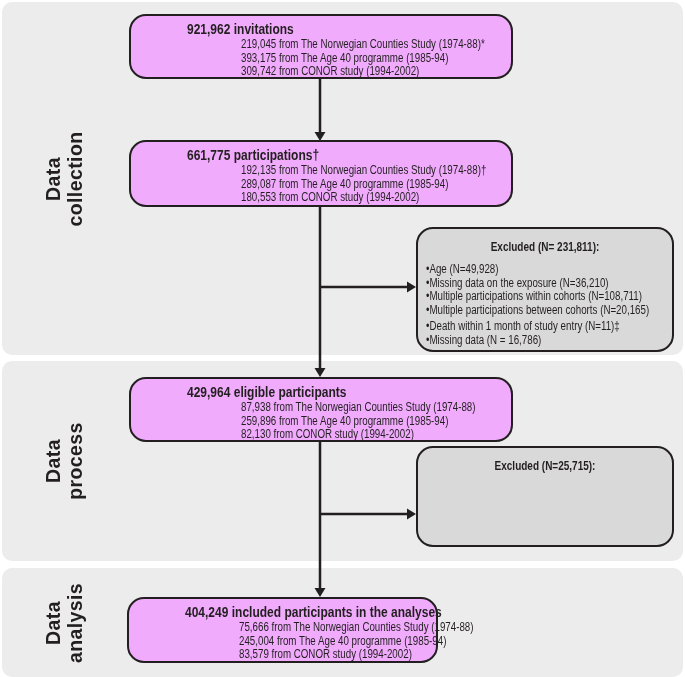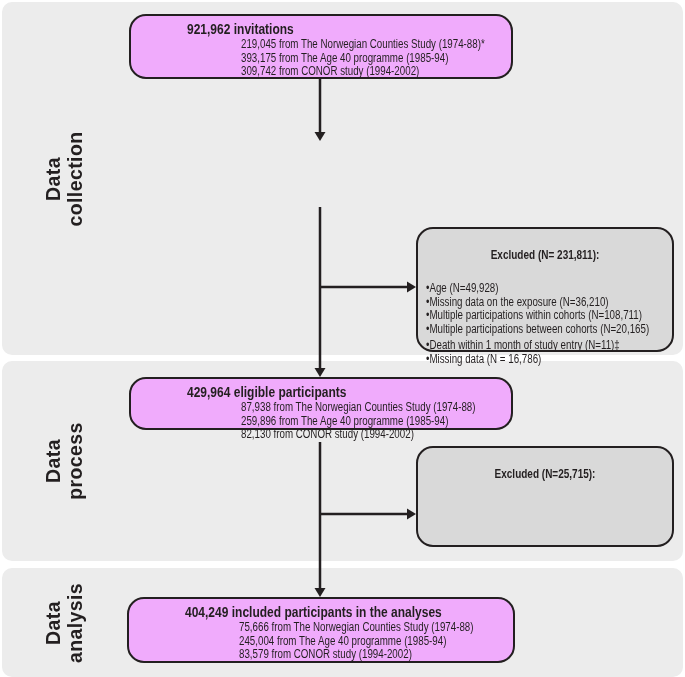--- a/index.html
+++ b/index.html
@@ -25,45 +25,45 @@
     font-weight:bold; font-size:19.5px; line-height:22px;
     letter-spacing:0.4px; white-space:pre-line; text-align:center;
   }
   
   .flow-box {
     position:absolute; left:129px; width:384px; box-sizing:border-box;
     background:#f0abfc; border:2.5px solid #231f20; border-radius:17px;
   }
   .fb-1 { top:14px;  height:65px; }
   .fb-2 { top:140px; height:67px; }
-  .fb-3 { top:377px; height:53px; }
-  .fb-4 { top:597px; height:66px; left:127px; width:388px; }
+  .fb-3 { top:377px; height:65px; }
+  .fb-4 { top:597px; height:66px; left:127px; width:311px; }
   .flow-title {
     font-weight:bold; font-size:15px; line-height:16px;
     margin:5px 0 1px 56px; white-space:nowrap;
     transform:scaleX(0.80); transform-origin:0 50%;
   }
   .flow-line {
     font-size:12.5px; line-height:13.5px; margin-left:110px;
     white-space:nowrap; transform:scaleX(0.78); transform-origin:0 50%;
   }
   
   .excl-box {
     position:absolute; left:416px; width:258px; box-sizing:border-box;
     background:#d9d9d9; border:2.5px solid #231f20; border-radius:17px;
-    padding:12px 8px;
+    padding:4px 8px;
   }
   .ex-1 { top:227px; height:125px; }
   .ex-2 { top:446px; height:101px; }
   .excl-title {
     font-weight:bold; font-size:12.5px; line-height:14px; margin-top:7px;
     text-align:center; white-space:nowrap;
     transform:scaleX(0.80); transform-origin:50% 50%;
   }
-  .excl-items { margin-top:20px; }
+  .excl-items { margin-top:9px; }
   .excl-item {
     font-size:12.5px; line-height:13.6px;
     padding-left:9px; text-indent:-9px; white-space:nowrap;
     transform:scaleX(0.78); transform-origin:0 0;
   }
   .ex-2 .excl-item { line-height:13.4px; }
   .excl-item::before { content:"\2022 "; }
   .ex-1 .excl-item:nth-child(5) { margin-top:3px; }
   .excl-item.wrap { white-space:normal; width:300px; }
   
@@ -109,20 +109,26 @@
     <path d="M407,508.5 L407,519.5 L416,514 Z"></path>
   </svg>
 
   <div class="flow-box fb-1">
     <div class="flow-title">921,962 invitations</div>
     <div class="flow-line">219,045 from The Norwegian Counties Study (1974-88)*</div>
     <div class="flow-line">393,175 from The Age 40 programme (1985-94)</div>
     <div class="flow-line">309,742 from CONOR study (1994-2002)</div>
   </div>
 
+  <div class="flow-box fb-2">
+    <div class="flow-title">661,775 participations†</div>
+    <div class="flow-line">192,135 from The Norwegian Counties Study (1974-88)†</div>
+    <div class="flow-line">289,087 from The Age 40 programme (1985-94)</div>
+    <div class="flow-line">180,553 from CONOR study (1994-2002)</div>
+  </div>
 
   <div class="excl-box ex-1">
     <div class="excl-title">Excluded (N= 231,811):</div>
     <div class="excl-items">
       <div class="excl-item">Age (N=49,928)</div>
       <div class="excl-item">Missing data on the exposure (N=36,210)</div>
       <div class="excl-item">Multiple participations within cohorts (N=108,711)</div>
       <div class="excl-item">Multiple participations between cohorts (N=20,165)</div>
       <div class="excl-item">Death within 1 month of study entry (N=11)‡</div>
       <div class="excl-item">Missing data (N = 16,786)</div>

